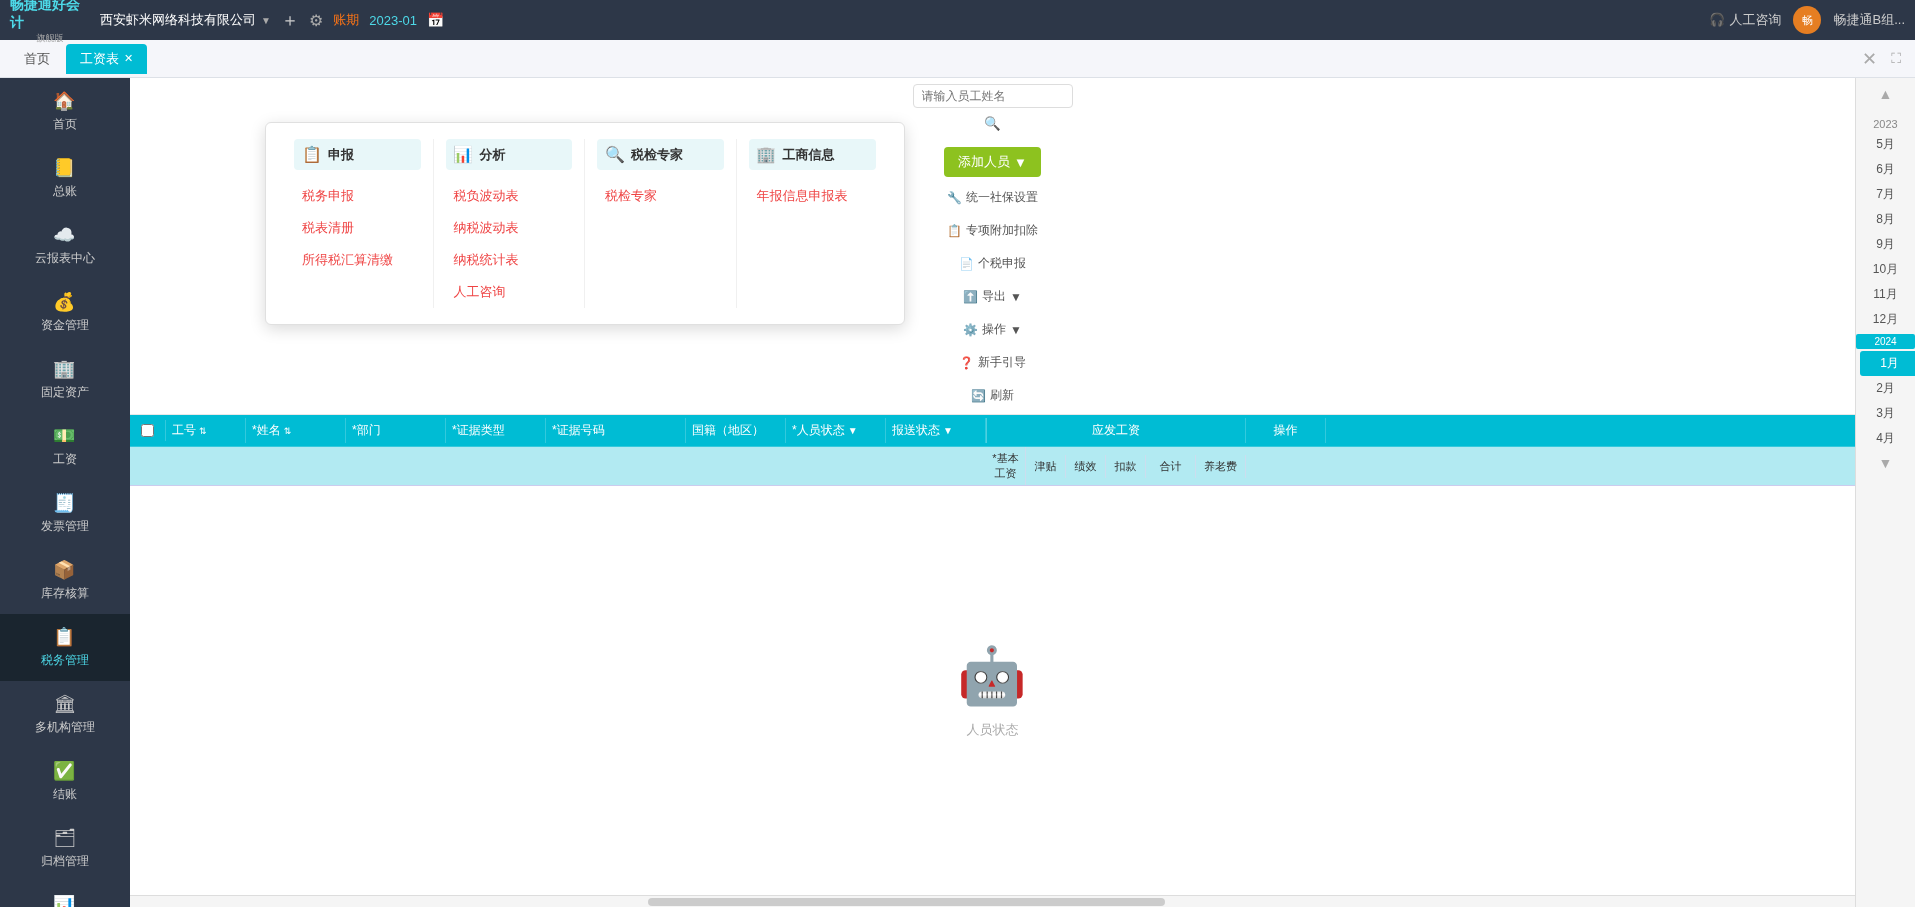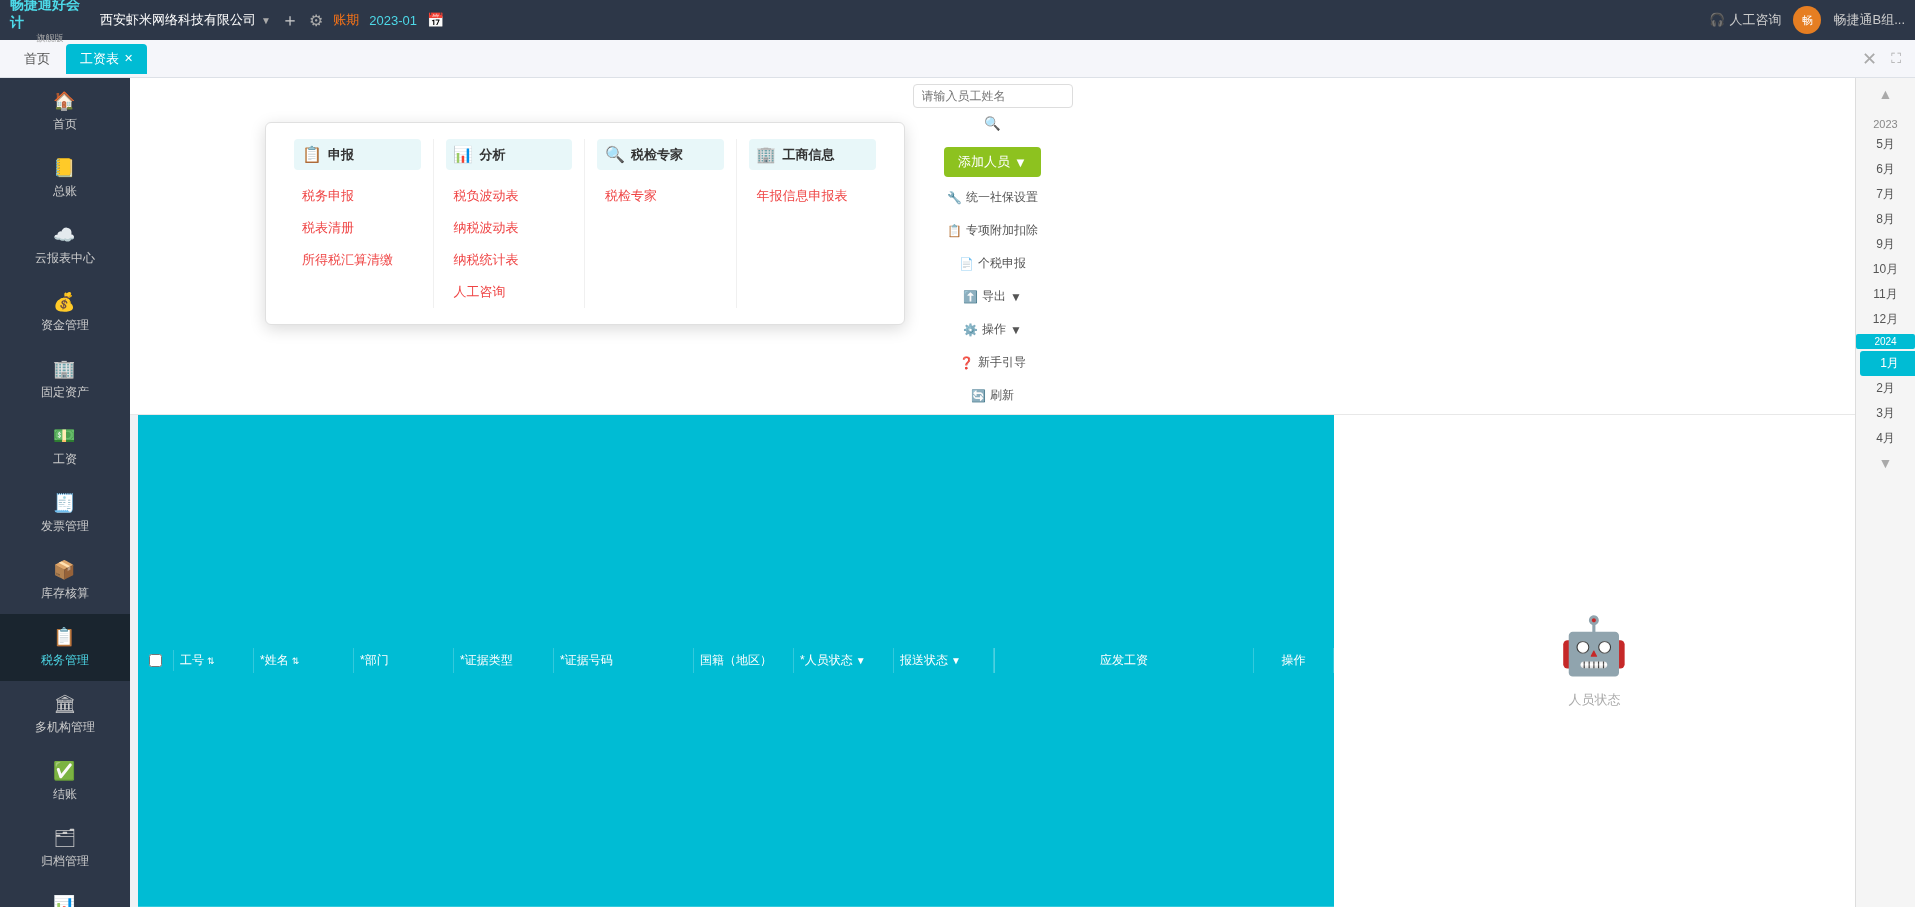--- a/index.html
+++ b/index.html
@@ -44,21 +44,21 @@
     .content { flex: 1; display: flex; flex-direction: column; overflow: hidden; position: relative; }
 
     
     .toolbar { display: flex; align-items: center; background: #fff; padding: 6px 12px; border-bottom: 1px solid #e8e8e8; gap: 8px; flex-direction: column; }
     .search-input { border: 1px solid #ddd; border-radius: 4px; padding: 4px 8px; font-size: 12px; width: 160px; outline: none; }
     .search-icon-btn { background: none; border: none; cursor: pointer; color: #999; }
     .btn-add { background: #8dc21f; color: #fff; border: none; border-radius: 4px; padding: 6px 14px; cursor: pointer; font-size: 13px; display: flex; align-items: center; gap: 4px; }
     .toolbar-action { display: flex; align-items: center; gap: 4px; color: #555; cursor: pointer; font-size: 12px; padding: 4px 8px; border-radius: 4px; }
 
     
-    .table-area { flex: 1; overflow: hidden; display: flex; flex-direction: row; padding-left: 8px; }
+    .table-area { flex: 1; overflow: hidden; display: flex; flex-direction: column; }
     .th { padding: 4px 6px; flex-shrink: 0; display: flex; align-items: center; gap: 3px; border-right: 1px solid rgba(255,255,255,0.2); }
     .th-checkbox { width: 36px; justify-content: center; }
     .th-number { width: 80px; }
     .th-name { width: 100px; }
     .th-dept { width: 100px; }
     .th-id-type { width: 100px; }
     .th-id-number { width: 140px; }
     .th-country { width: 100px; }
     .th-status { width: 100px; }
     .th-report { width: 100px; }
@@ -268,20 +268,38 @@
           <span class="filter-icon">▼</span>
         </div>
         <div class="th th-wage-group">
           <span>应发工资</span>
         </div>
         <div class="th th-operation">
           <span>操作</span>
         </div>
       </div>
 
+      <div class="table-header-row2">
+        <div style="width:36px;border-right:1px solid #cde;"></div>
+        <div style="width:80px;border-right:1px solid #cde;"></div>
+        <div style="width:100px;border-right:1px solid #cde;"></div>
+        <div style="width:100px;border-right:1px solid #cde;"></div>
+        <div style="width:100px;border-right:1px solid #cde;"></div>
+        <div style="width:140px;border-right:1px solid #cde;"></div>
+        <div style="width:100px;border-right:1px solid #cde;"></div>
+        <div style="width:100px;border-right:1px solid #cde;"></div>
+        <div style="width:100px;border-right:1px solid #cde;"></div>
+        <div style="width:40px;padding:4px 6px;border-right:1px solid #cde;font-size:11px;color:#333;text-align:center;">*基本工资</div>
+        <div style="width:40px;padding:4px 6px;border-right:1px solid #cde;font-size:11px;color:#333;text-align:center;">津贴</div>
+        <div style="width:40px;padding:4px 6px;border-right:1px solid #cde;font-size:11px;color:#333;text-align:center;">绩效</div>
+        <div style="width:40px;padding:4px 6px;border-right:1px solid #cde;font-size:11px;color:#333;text-align:center;">扣款</div>
+        <div style="width:50px;padding:4px 6px;border-right:1px solid #cde;font-size:11px;color:#333;text-align:center;">合计</div>
+        <div style="width:50px;padding:4px 6px;border-right:1px solid #cde;font-size:11px;color:#333;text-align:center;">养老费</div>
+        <div style="flex:1;"></div>
+      </div>
 
       <div class="table-body">
         <div class="empty-state">
           <div style="font-size:56px;color:#a8d8e8;">🤖</div>
           <span>人员状态</span>
         </div>
       </div>
 
       <div class="horizontal-scroll">
         <div class="scroll-thumb"></div>

